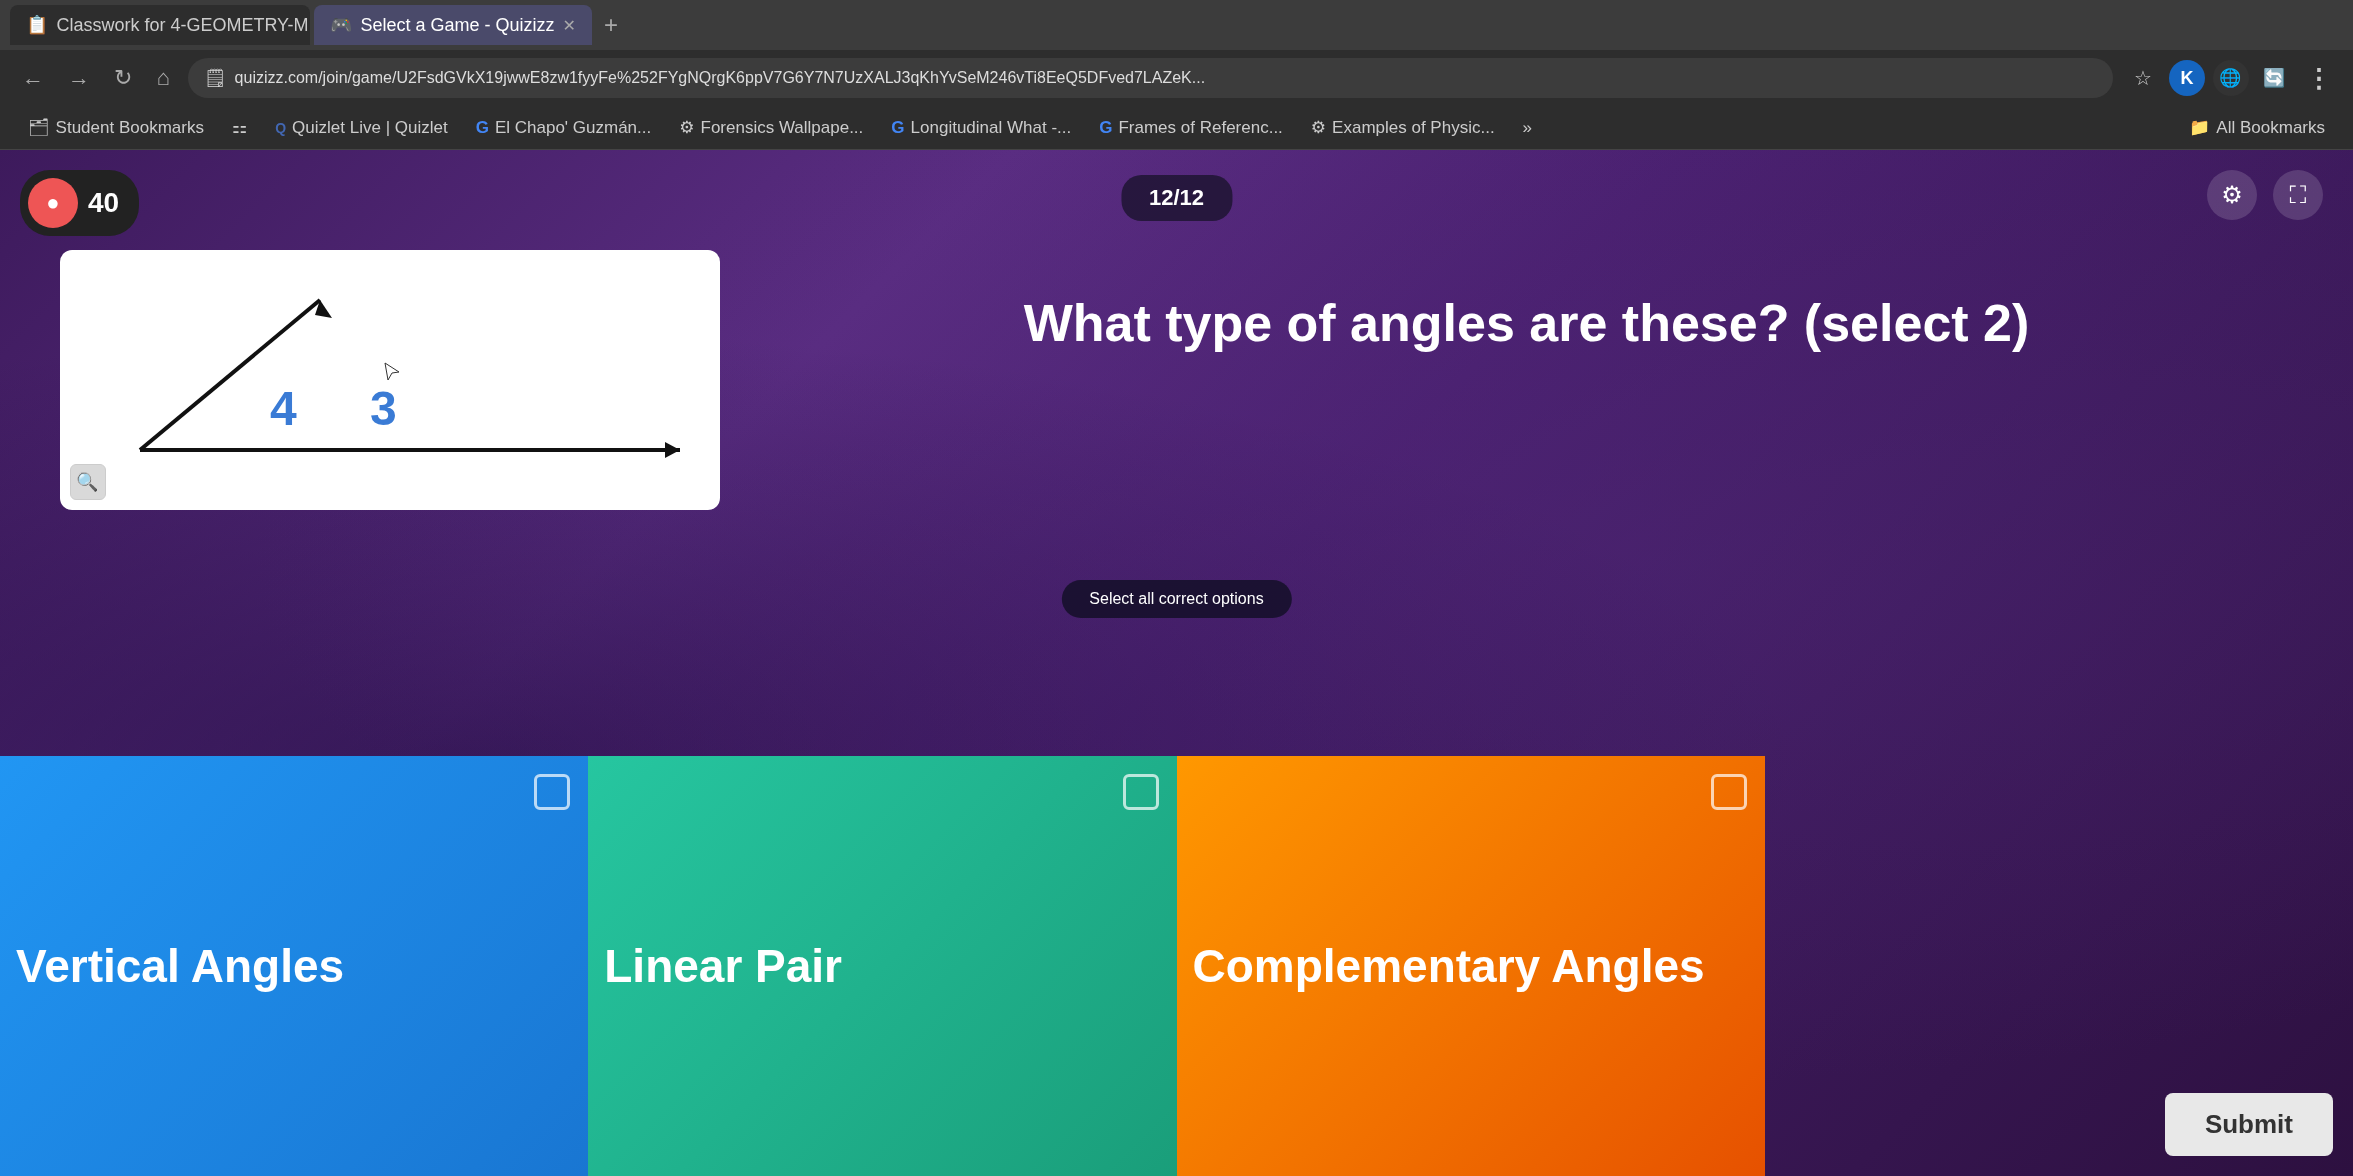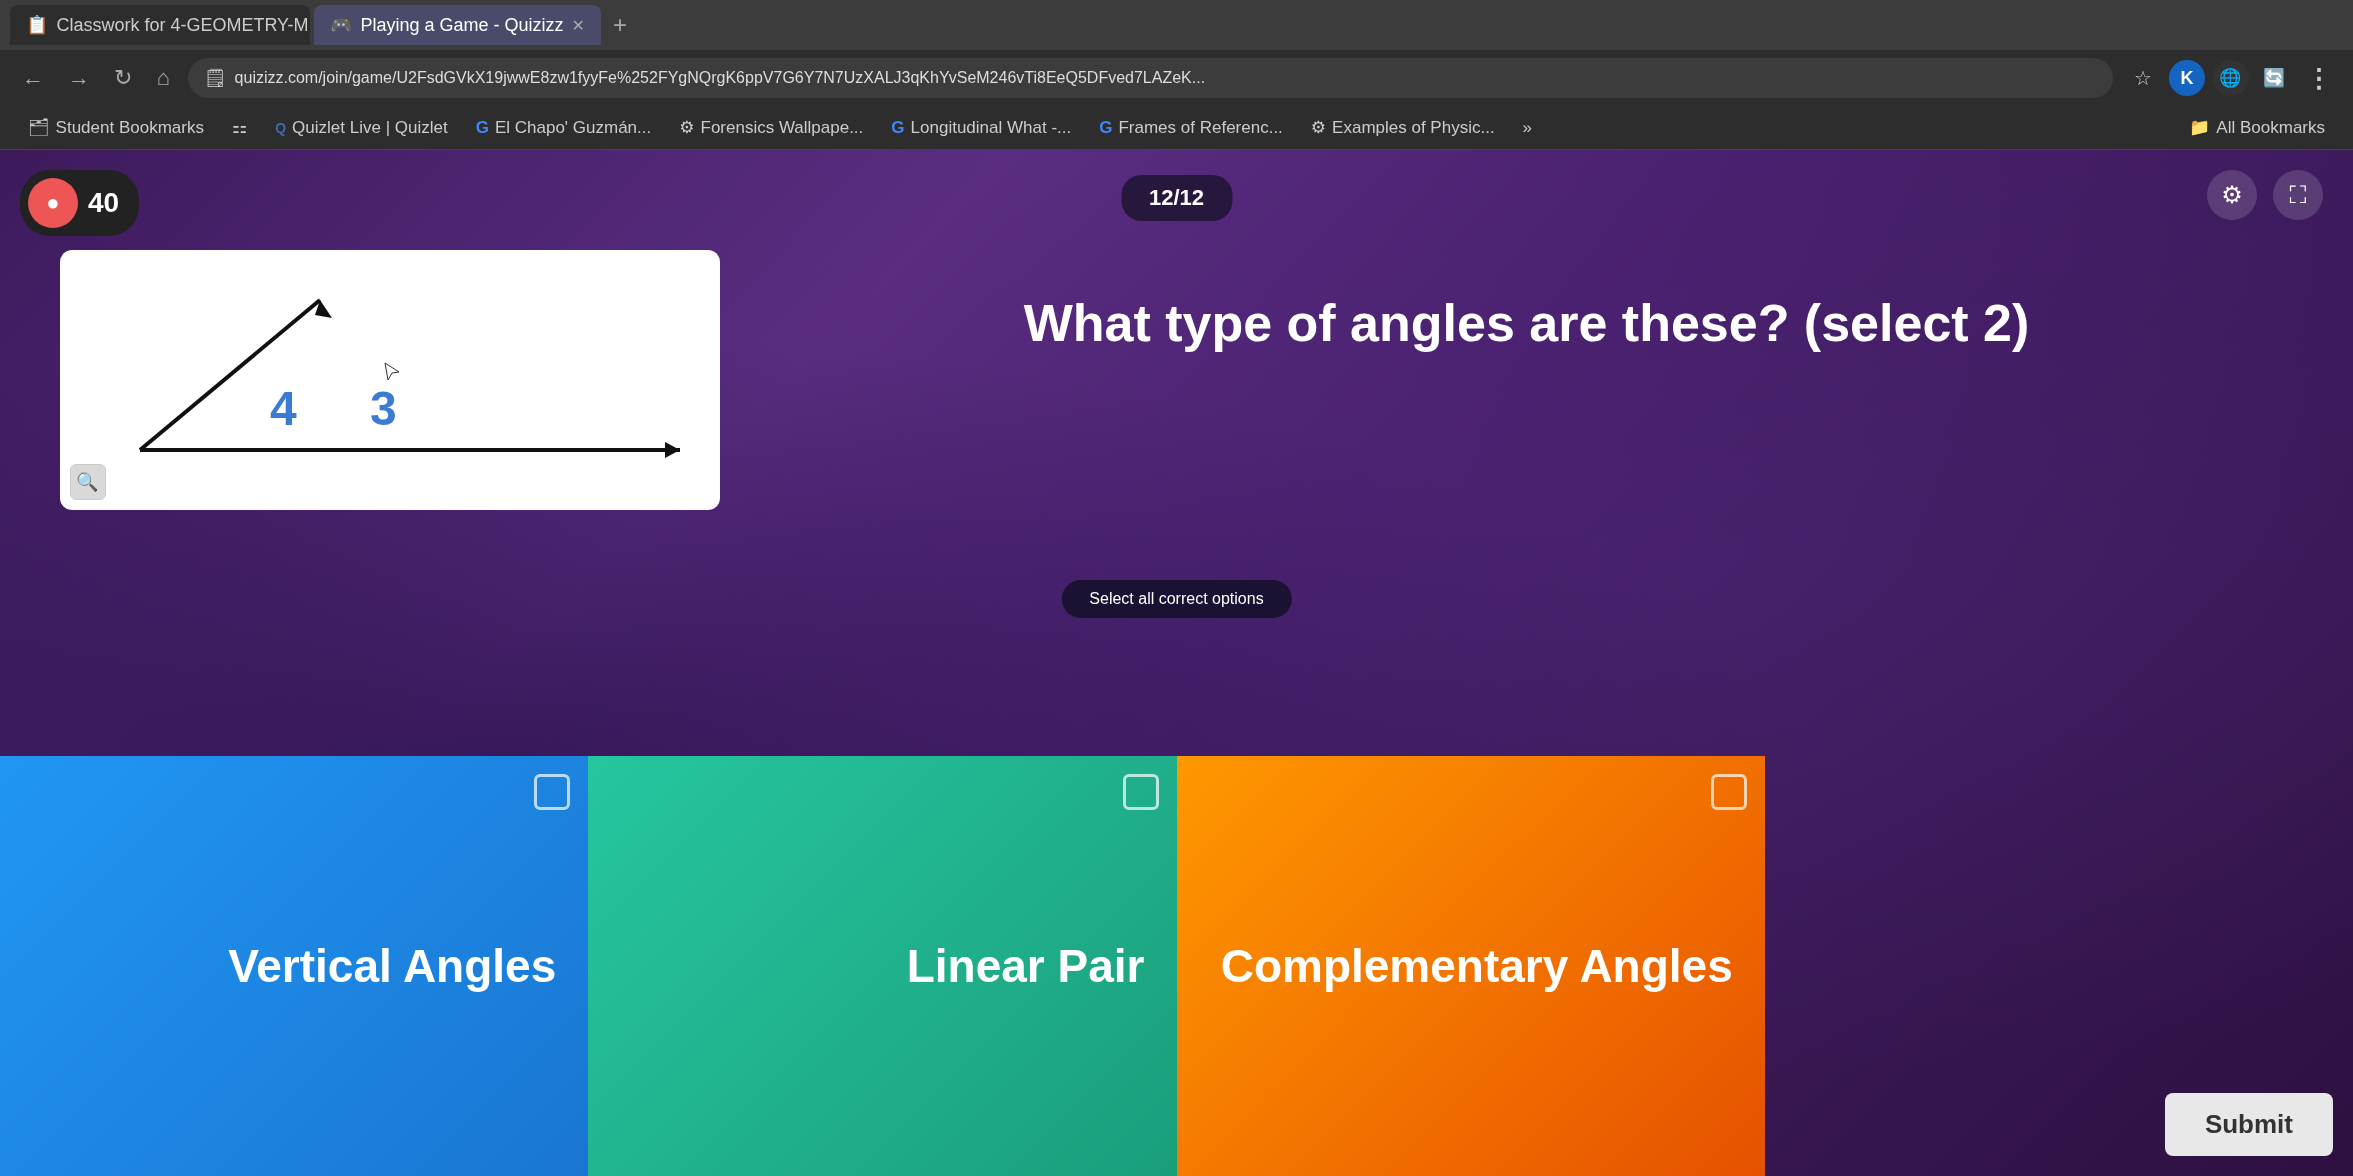--- a/index.html
+++ b/index.html
@@ -288,27 +288,27 @@
       right: 0;
       height: 420px;
       display: grid;
       grid-template-columns: 1fr 1fr 1fr 1fr;
       gap: 0;
     }
 
     .answer-option {
       display: flex;
       align-items: center;
-      justify-content: flex-end;
+      justify-content: flex-start;
       font-size: 46px;
       font-weight: 700;
       color: white;
       cursor: pointer;
       position: relative;
-      padding: 32px;
+      padding: 16px;
       text-align: center;
     }
 
     .answer-option:nth-child(1) {
       background: linear-gradient(135deg, #2196f3, #1976d2);
     }
     .answer-option:nth-child(2) {
       background: linear-gradient(135deg, #26c6a0, #1a9e7a);
     }
     .answer-option:nth-child(3) {
@@ -362,21 +362,21 @@
 <div>
 
   <div class="tab-bar">
     <div class="tab">
       <span>📋</span>
       <span>Classwork for 4-GEOMETRY-M</span>
 
     </div>
     <div class="tab active">
       <span>🎮</span>
-      <span>Playing a Game - Quizizz</span>
+      <span>Select a Game - Quizizz</span>
       <span class="tab-close">✕</span>
     </div>
     <span class="new-tab-btn">+</span>
   </div>
 
   <div class="nav-bar">
     <span class="nav-btn">←</span>
     <span class="nav-btn">→</span>
     <span class="nav-btn">↻</span>
     <span class="nav-btn">⌂</span>

